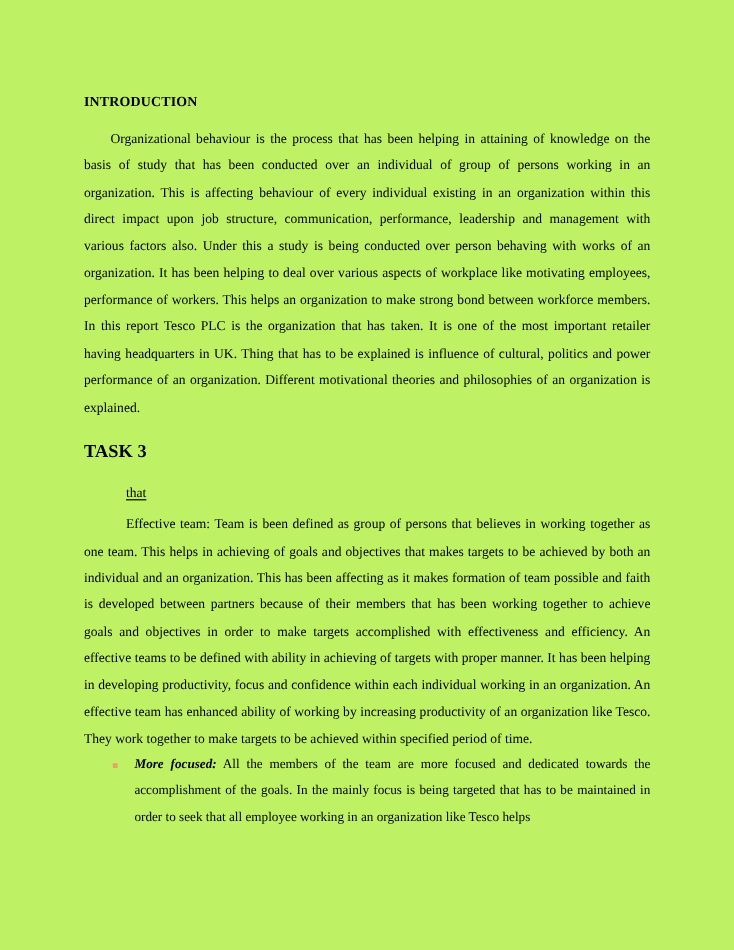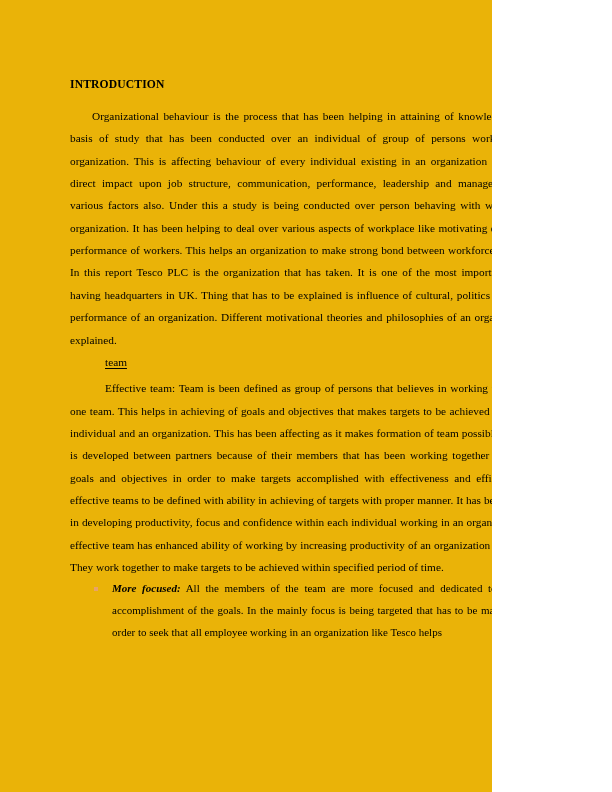--- a/index.html
+++ b/index.html
@@ -6,23 +6,23 @@
     margin: 0;
     padding: 0;
     background: #ffffff;
   }
   body {
     font-family: "Liberation Serif", "DejaVu Serif", serif;
     color: #000000;
   }
   .page {
     position: relative;
-    width: 492px;
+    width: 612px;
     height: 792px;
-    background: #eab308;
+    background: #bef264;
     box-sizing: border-box;
     overflow: hidden;
   }
   .content {
     position: absolute;
     left: 70px;
     top: 78px;
     width: 472px;
   }
   .h-intro {
@@ -91,24 +91,25 @@
 </head>
 <body>
 
 <div class="page">
   <div class="content">
 
     <h1 class="h-intro">INTRODUCTION</h1>
 
     <p class="body">Organizational behaviour is the process that has been helping in attaining of knowledge on the basis of study that has been conducted over an individual of group of persons working in an organization. This is affecting behaviour of every individual existing in an organization within this direct impact upon job structure, communication, performance, leadership and management with various factors also. Under this a study is being conducted over person behaving with works of an organization. It has been helping to deal over various aspects of workplace like motivating employees, performance of workers. This helps an organization to make strong bond between workforce members. In this report Tesco PLC is the organization that has taken. It is one of the most important retailer having headquarters in UK. Thing that has to be explained is influence of cultural, politics and power performance of an organization. Different motivational theories and philosophies of an organization is explained.</p>
 
+    <h2 class="h-task">TASK 3</h2>
 
     <div class="h-p3">
       <span class="cont">
-        <span class="u">team</span>
+        <span class="u">that</span>
       </span>
     </div>
 
     <p class="body indent-more"><span class="bold">Effective team:</span><span> Team is been defined as group of persons that believes in working together as one team. This helps in achieving of goals and objectives that makes targets to be achieved by both an individual and an organization. This has been affecting as it makes formation of team possible and faith is developed between partners because of their members that has been working together to achieve goals and objectives in order to make targets accomplished with effectiveness and efficiency. An effective teams to be defined with ability in achieving of targets with proper manner. It has been helping in developing productivity, focus and confidence within each individual working in an organization. An effective team has enhanced ability of working by increasing productivity of an organization like Tesco. They work together to make targets to be achieved within specified period of time.</span></p>
 
 
     <ul class="bullets">
       <li><span class="marker" style="background: rgb(232, 163, 106);"></span><span class="bolditalic">More focused:</span><span> All the members of the team are more focused and dedicated towards the accomplishment of the goals. In the mainly focus is being targeted that has to be maintained in order to seek that all employee working in an organization like Tesco helps</span></li>
     </ul>
 

